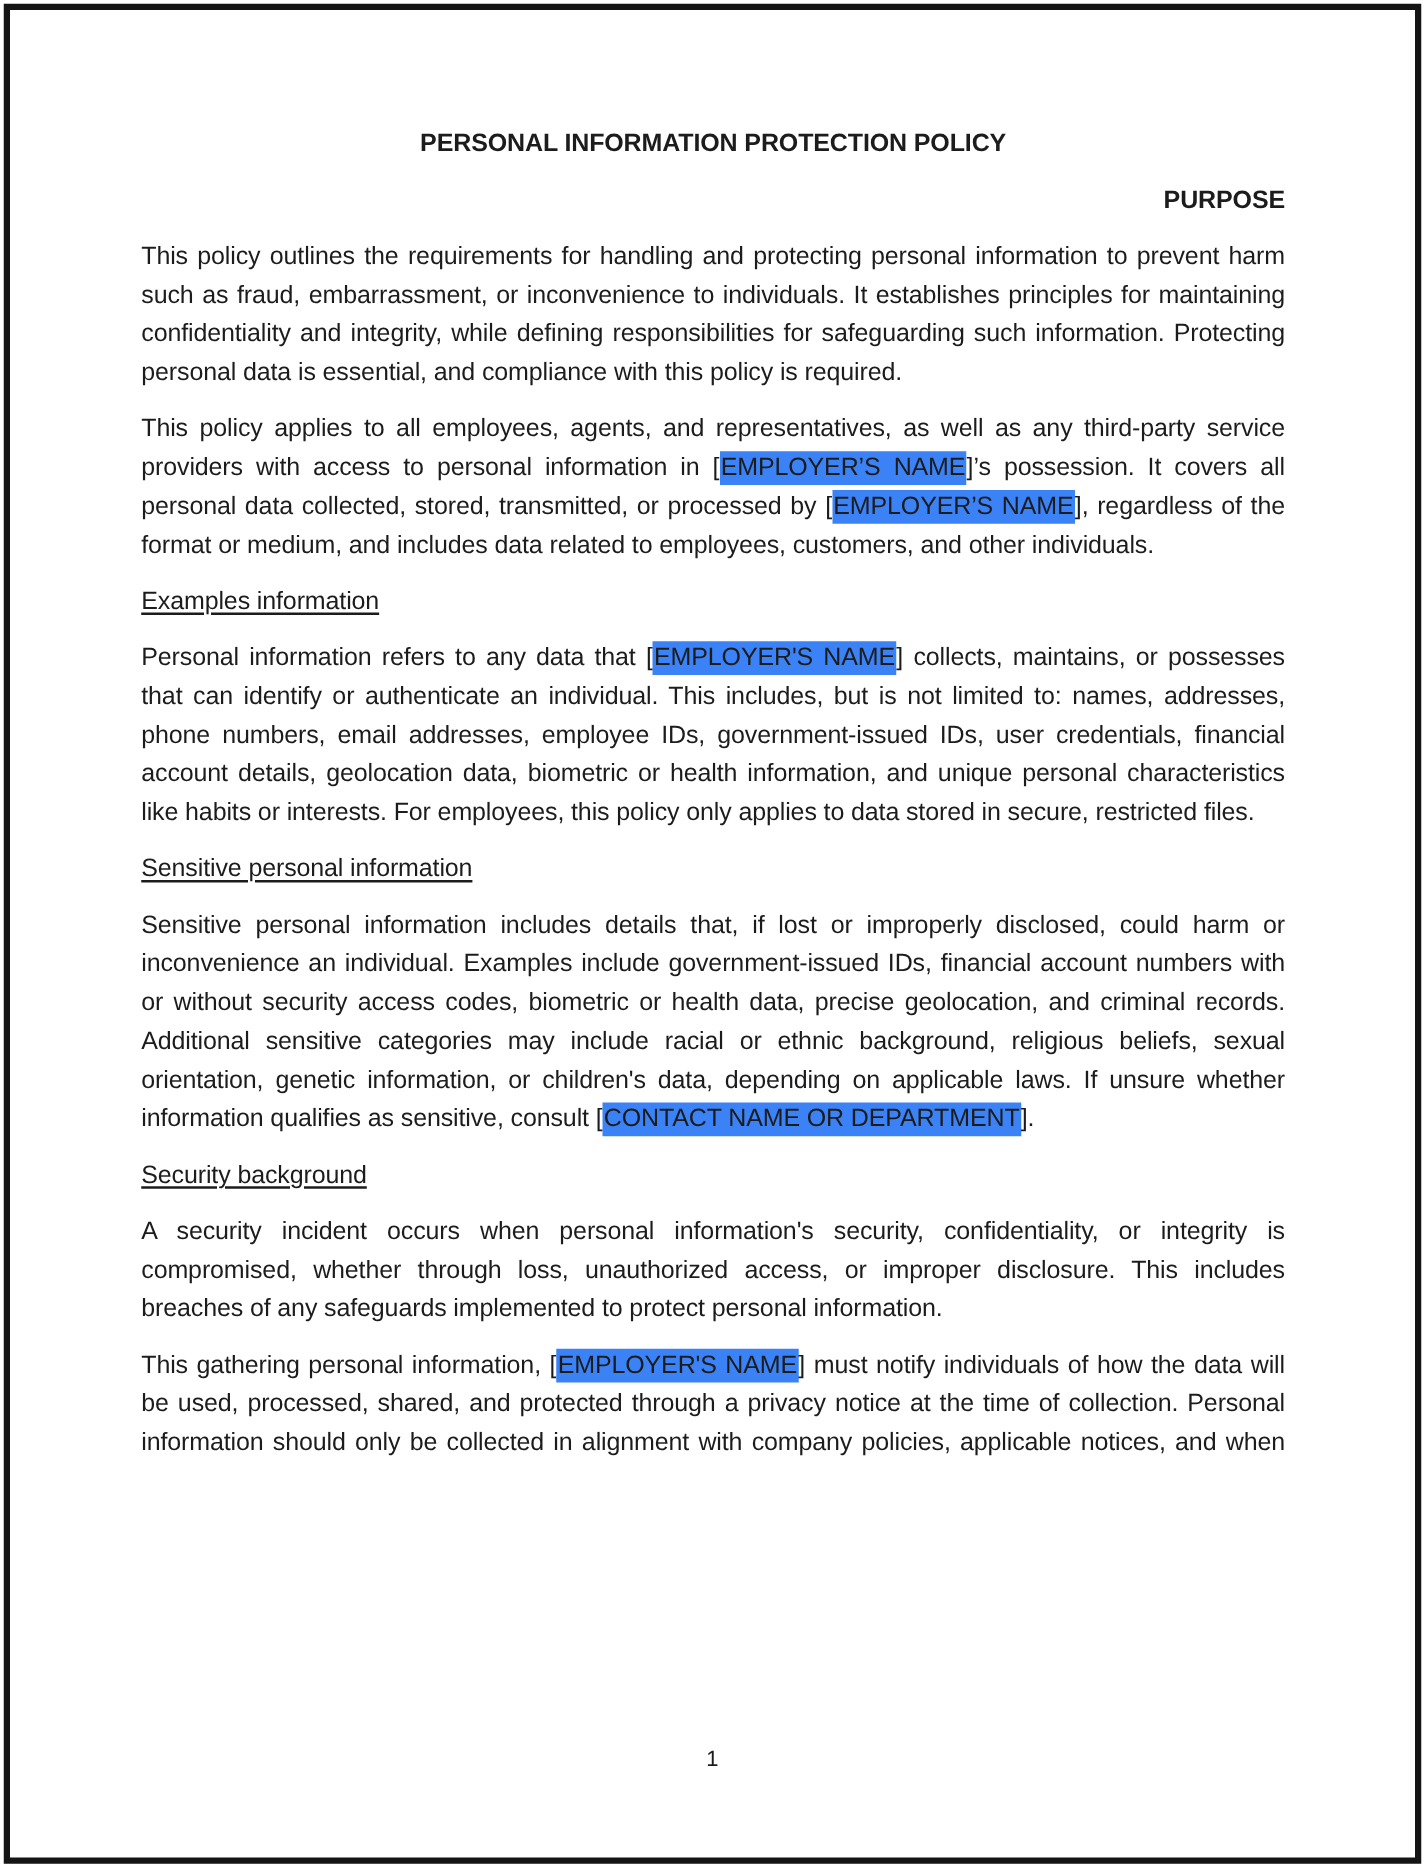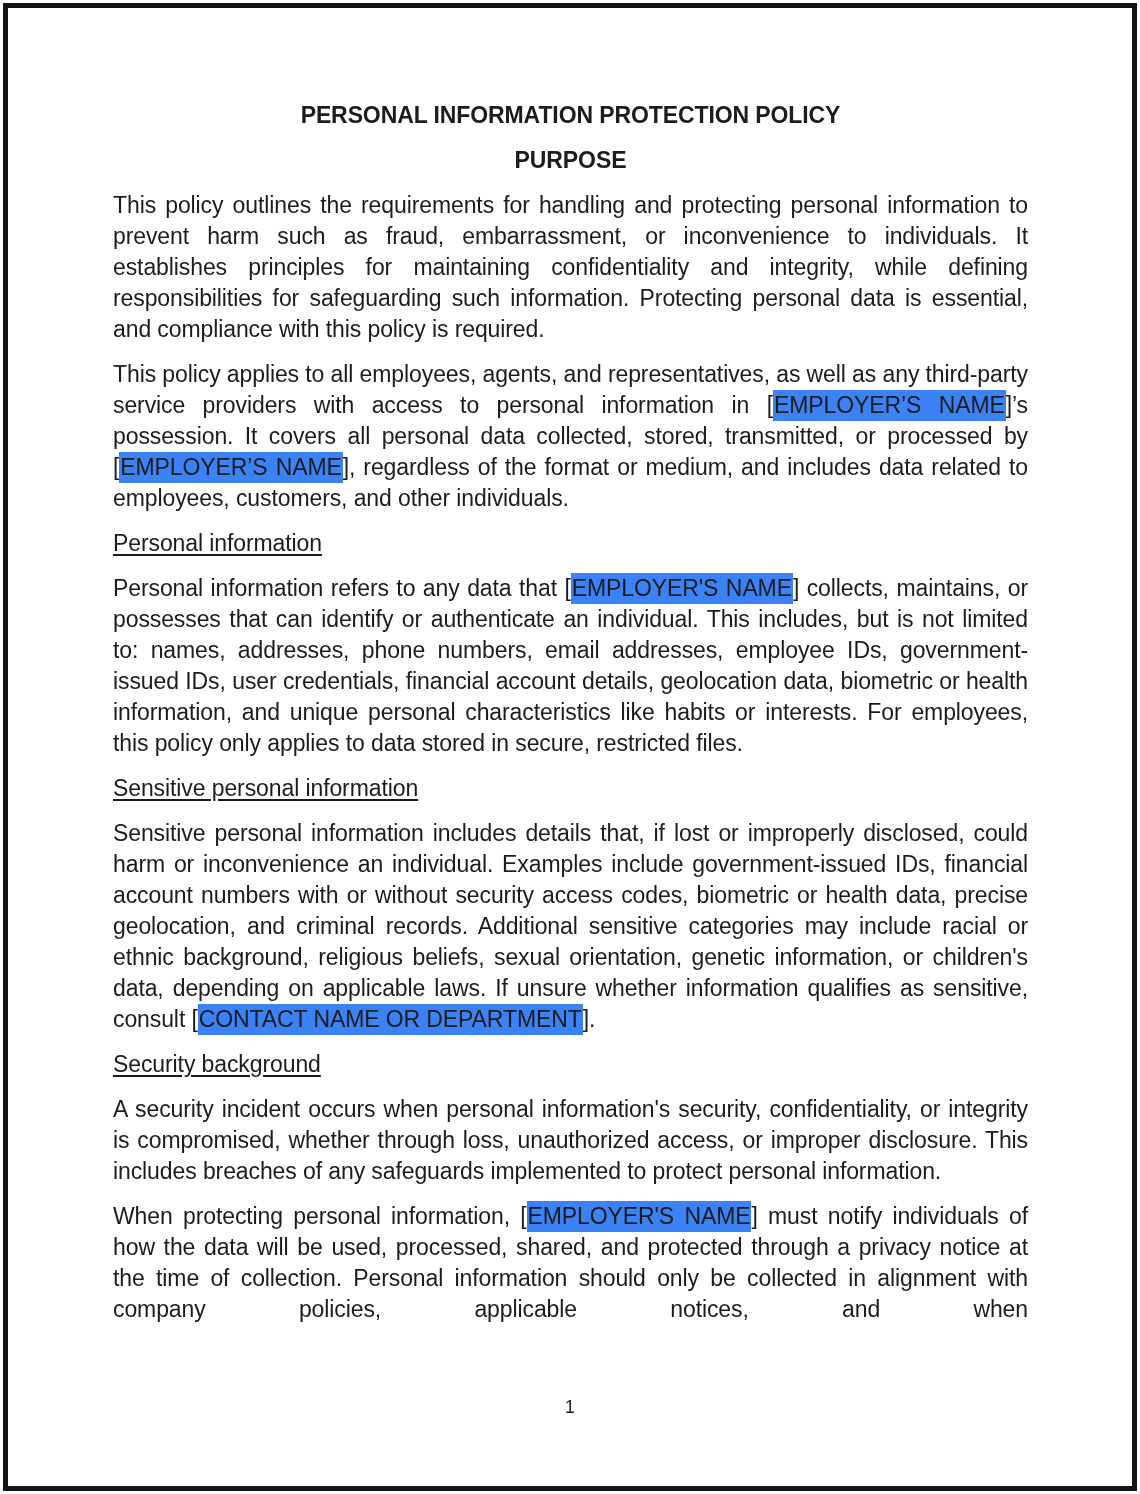--- a/index.html
+++ b/index.html
@@ -23,31 +23,31 @@
     border: 5px solid #141414;
     pointer-events: none;
   }
   .content {
     position: relative;
     box-sizing: border-box;
     padding: 100px 112px 0 113px;
   }
   .block {
     margin: 0 0 14px 0;
-    font-size: 23px;
+    font-size: 20px;
     line-height: 31px;
     letter-spacing: -0.1px;
   }
   .doc-title {
     text-align: center;
     font-weight: bold;
   }
   .heading {
     font-weight: bold;
-    text-align: center;
+    text-align: right;
   }
   .subheading {
     font-weight: normal;
     text-decoration: underline;
     text-underline-offset: 3px;
   }
   .para {
     text-align: justify;
   }
   .para.justify-last {
@@ -79,31 +79,31 @@
     <div class="block doc-title">PERSONAL INFORMATION PROTECTION POLICY</div>
 
     <div class="block heading">PURPOSE</div>
 
     <p class="block para">This policy outlines the requirements for handling and protecting personal information to prevent harm such as fraud, embarrassment, or inconvenience to individuals. It establishes principles for maintaining confidentiality and integrity, while defining responsibilities for safeguarding such information. Protecting personal data is essential, and compliance with this policy is required.</p>
 
     <p class="block para"><span>This policy applies to all employees, agents, and representatives, as well as any third-party service providers with access to personal information in [</span><mark class="hl">EMPLOYER’S NAME</mark><span>]’s possession. It covers all personal data collected, stored, transmitted, or processed by [</span><mark class="hl">EMPLOYER’S NAME</mark><span>], regardless of the format or medium, and includes data related to employees, customers, and other individuals.</span></p>
 
 
 
-    <div class="block subheading">Personal information</div>
+    <div class="block subheading">Examples information</div>
 
     <p class="block para"><span>Personal information refers to any data that [</span><mark class="hl">EMPLOYER'S NAME</mark><span>] collects, maintains, or possesses that can identify or authenticate an individual. This includes, but is not limited to: names, addresses, phone numbers, email addresses, employee IDs, government-issued IDs, user credentials, financial account details, geolocation data, biometric or health information, and unique personal characteristics like habits or interests. For employees, this policy only applies to data stored in secure, restricted files.</span></p>
 
     <div class="block subheading">Sensitive personal information</div>
 
     <p class="block para"><span>Sensitive personal information includes details that, if lost or improperly disclosed, could harm or inconvenience an individual. Examples include government-issued IDs, financial account numbers with or without security access codes, biometric or health data, precise geolocation, and criminal records. Additional sensitive categories may include racial or ethnic background, religious beliefs, sexual orientation, genetic information, or children's data, depending on applicable laws. If unsure whether information qualifies as sensitive, consult [</span><mark class="hl">CONTACT NAME OR DEPARTMENT</mark><span>].</span></p>
 
     <div class="block subheading">Security background</div>
 
     <p class="block para">A security incident occurs when personal information's security, confidentiality, or integrity is compromised, whether through loss, unauthorized access, or improper disclosure. This includes breaches of any safeguards implemented to protect personal information.</p>
 
 
-    <p class="block para justify-last"><span>When protecting personal information, [</span><mark class="hl">EMPLOYER'S NAME</mark><span>] must notify individuals of how the data will be used, processed, shared, and protected through a privacy notice at the time of collection. Personal information should only be collected in alignment with company policies, applicable notices, and when</span></p>
+    <p class="block para justify-last"><span>This gathering personal information, [</span><mark class="hl">EMPLOYER'S NAME</mark><span>] must notify individuals of how the data will be used, processed, shared, and protected through a privacy notice at the time of collection. Personal information should only be collected in alignment with company policies, applicable notices, and when</span></p>
 
   </div>
 
   <div class="page-number">1</div>
 </div>
 
 </body></html>

